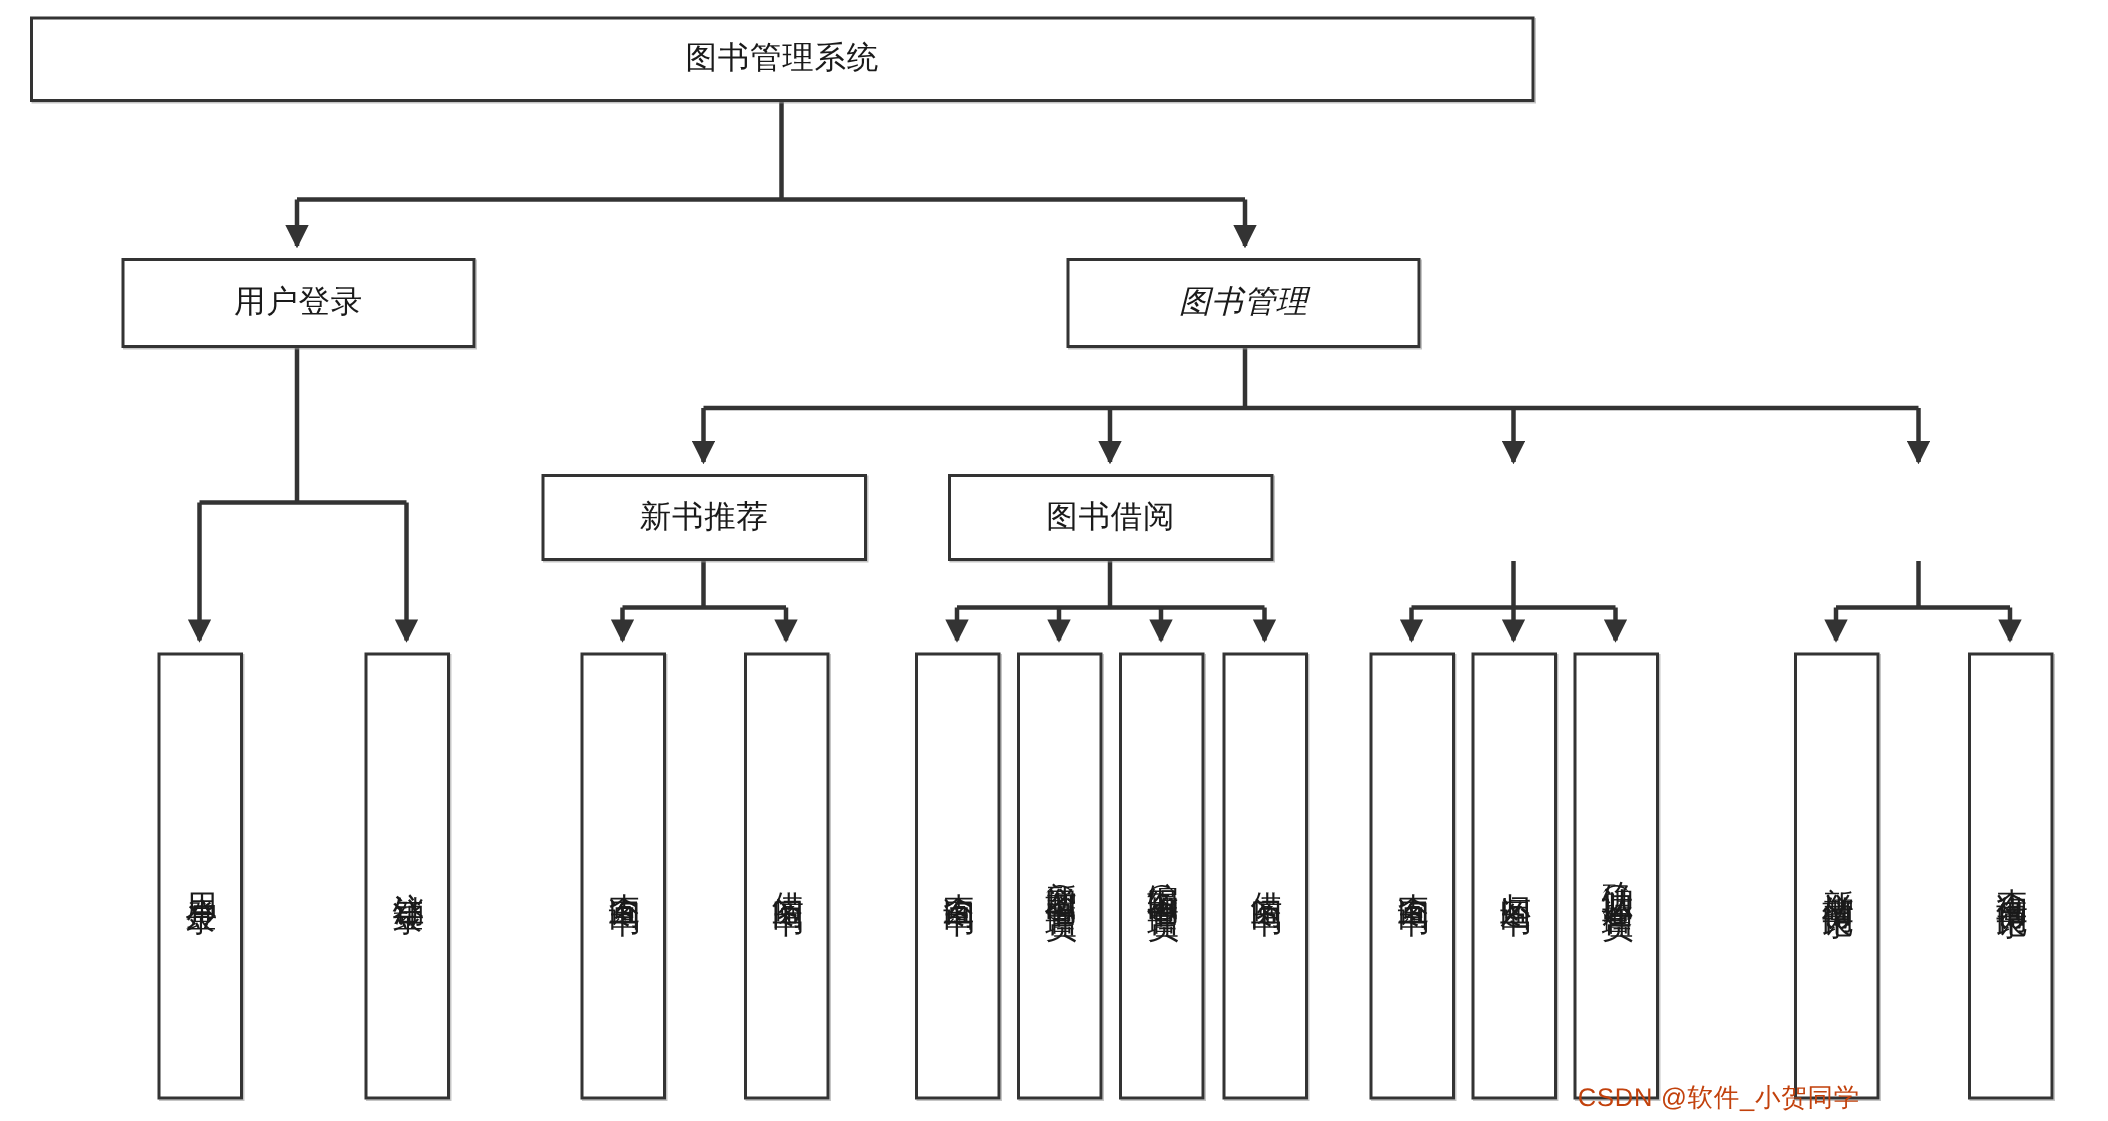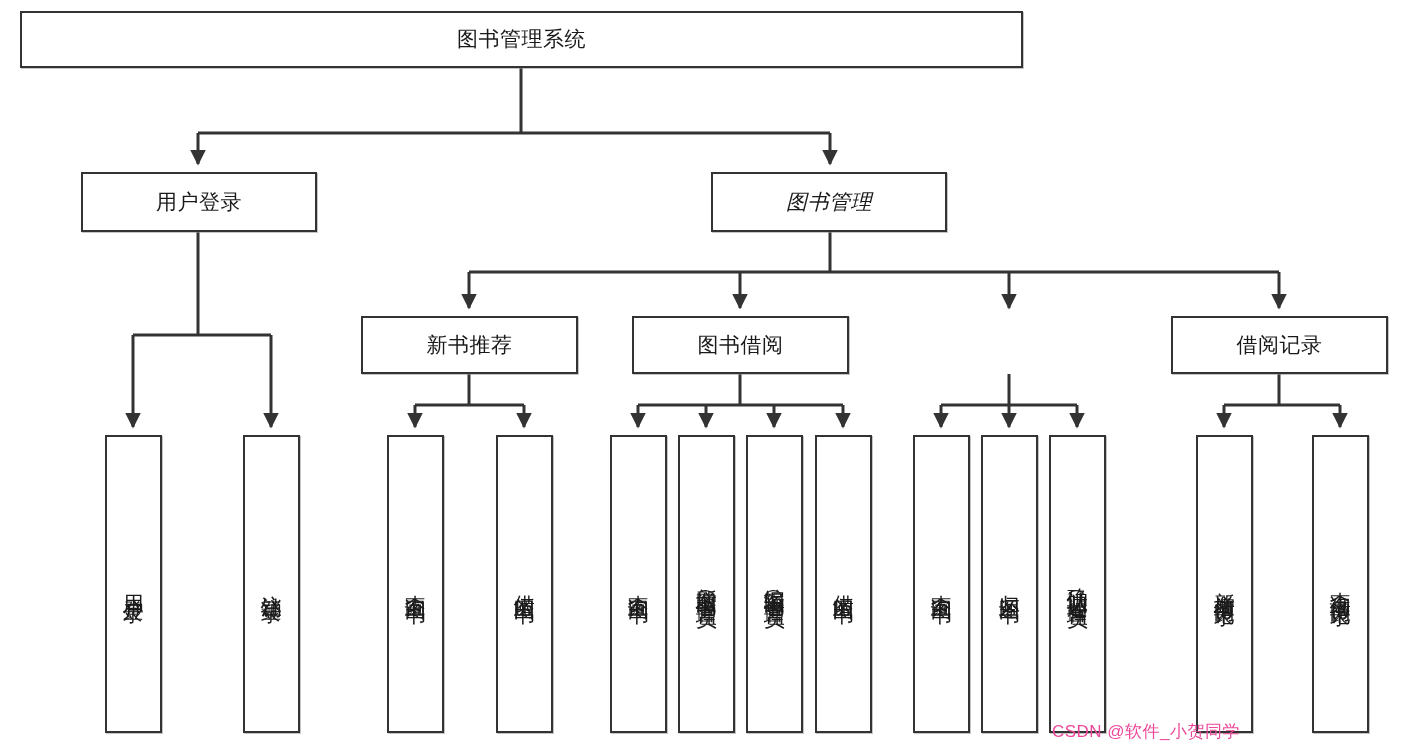--- a/index.html
+++ b/index.html
@@ -59,21 +59,21 @@
     line-height: 1.12;
     letter-spacing: 3px;
     max-height: 270px;
     white-space: normal;
   }
   .watermark {
     position: absolute;
     right: 6px;
     bottom: 4px;
     font-size: 17px;
-    color: #ec4899;
+    color: #c2410c;
     letter-spacing: 0.5px;
     white-space: nowrap;
     user-select: none;
   }
 </style>
 </head>
 <body>
 
 <div id="diagram-root">
 
@@ -137,23 +137,20 @@
   <div class="node horizontal" style="left:711px; top:172px; width:236px; height:60px;font-style:italic;">
     <span class="label">图书管理</span>
   </div>
 
   <div class="node horizontal" style="left:632px; top:316px; width:217px; height:58px;">
     <span class="label">图书借阅</span>
   </div>
   <div class="node horizontal" style="left:361px; top:316px; width:217px; height:58px;">
     <span class="label">新书推荐</span>
   </div>
-  <div class="node horizontal" style="left:1171px; top:316px; width:217px; height:58px;">
-    <span class="label">借阅记录</span>
-  </div>
 
   <div class="node vertical" style="left:105px; top:435px; width:57px; height:298px;">
     <span class="label">用户登录</span>
   </div>
   <div class="node vertical" style="left:243px; top:435px; width:57px; height:298px;">
     <span class="label">注销登录</span>
   </div>
 
   <div class="node vertical" style="left:387px; top:435px; width:57px; height:298px;">
     <span class="label">查询图书</span>

